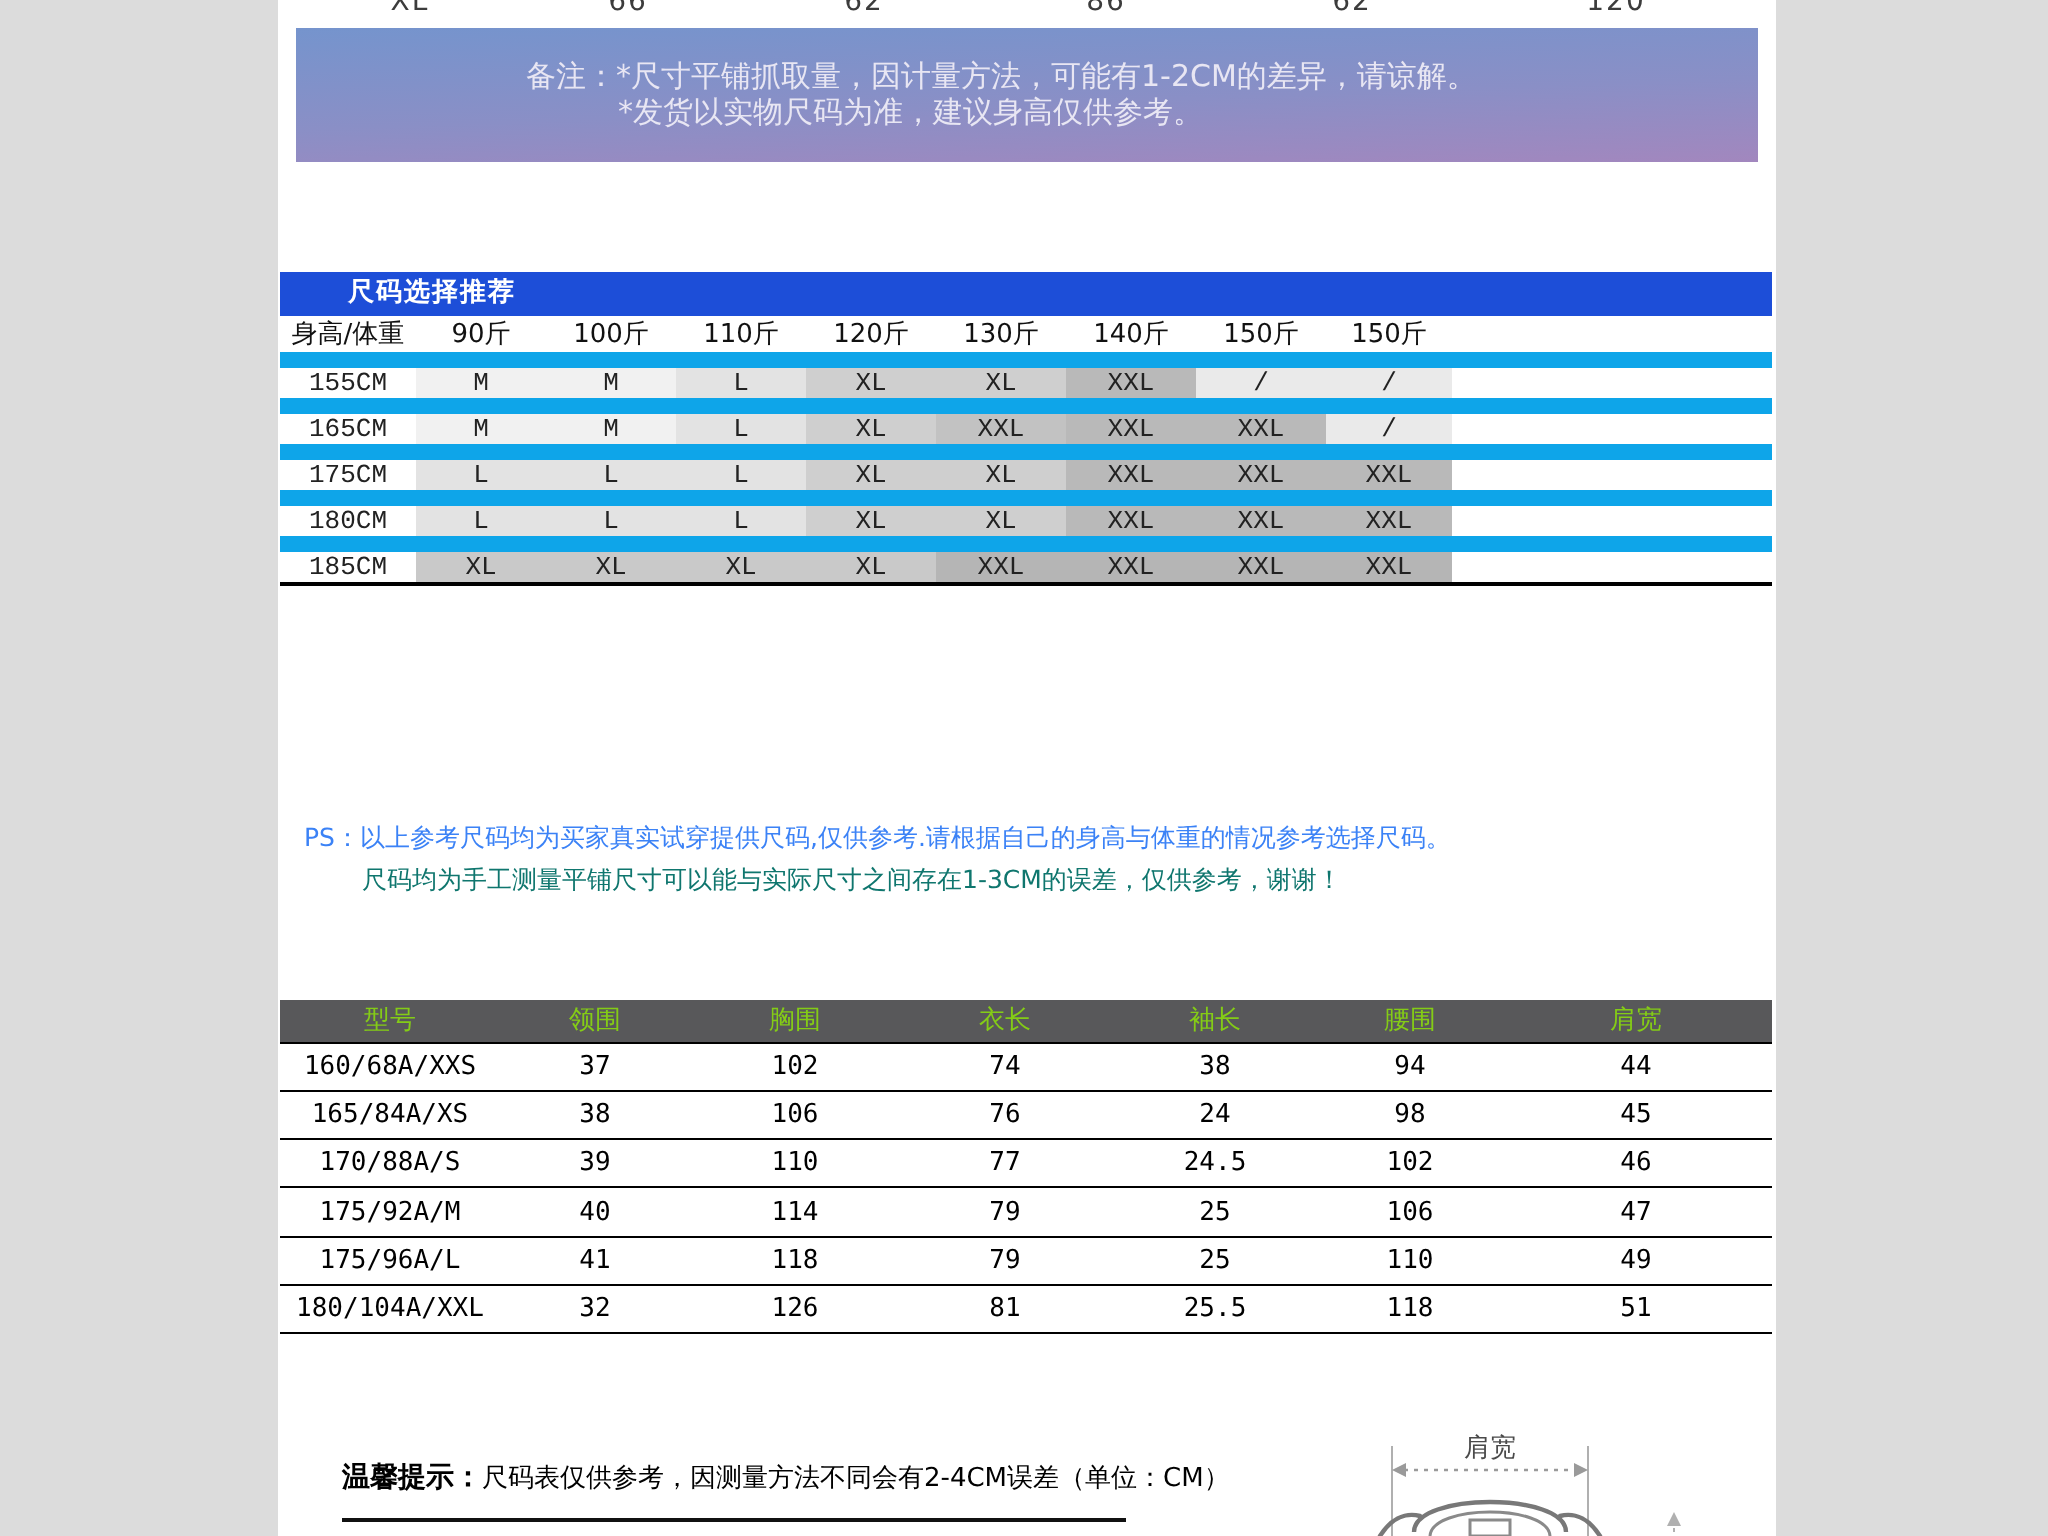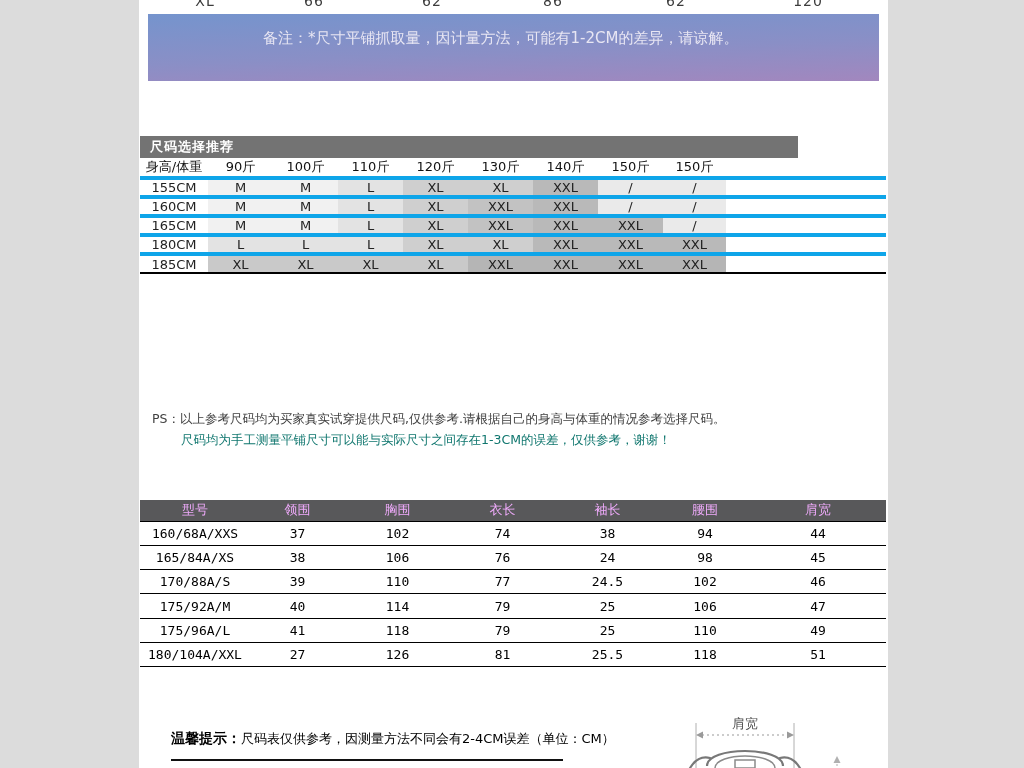--- a/index.html
+++ b/index.html
@@ -10,41 +10,41 @@
   
   .cutcell { position:absolute; top:-7px; transform:translateX(-50%); font-size:14px; color:#3c3c3c; letter-spacing:1px; white-space:nowrap; }
 
   
   .banner { position:absolute; left:9px; top:14px; width:731px; height:67px;
             background:linear-gradient(178deg,#7594cd 0%,#8a8fc6 55%,#a287be 100%); }
   .banner .l1 { position:absolute; left:115px; top:15px; font-size:15px; color:#e8e6f3; white-space:nowrap; }
   .banner .l2 { position:absolute; left:161px; top:33px; font-size:15px; color:#e8e6f3; white-space:nowrap; }
 
   
-  .titlebar { position:absolute; left:1px; top:136px; width:658px; height:22px; background:#737373; }
+  .titlebar { position:absolute; left:1px; top:136px; width:746px; height:22px; background:#1d4ed8;padding-left:24px; }
   .titlebar span { display:block; line-height:22px; padding-left:10px; color:#fff; font-size:13px; font-weight:bold; letter-spacing:1px; }
 
   table { border-collapse:collapse; table-layout:fixed; }
   td,th { padding:0; text-align:center; vertical-align:middle; font-weight:normal; overflow:hidden; white-space:nowrap; }
 
   
   .t1 { position:absolute; left:1px; top:158px; width:746px; font-size:13px; color:#222; }
   .t1 tr { height:19px;margin-top:40px; }
-  .t1 tbody tr { border-top:4px solid #0ea5e9; }
+  .t1 tbody tr { border-top:8px solid #0ea5e9;font-family:Liberation Mono, monospace; }
   .t1 { border-bottom:2px solid #000; }
   .t1 thead th { font-size:13px; color:#111; }
 
   
-  .ps1 { position:absolute; left:13px; top:411px; font-size:12.5px; color:#404040; white-space:nowrap; }
+  .ps1 { position:absolute; left:13px; top:411px; font-size:12.5px; color:#3b82f6; white-space:nowrap; }
   .ps2 { position:absolute; left:42px; top:432px; font-size:12.5px; color:#0f766e; white-space:nowrap; }
 
   
   .t2 { position:absolute; left:1px; top:500px; width:746px; font-family:"DejaVu Sans Mono","Liberation Mono",monospace; font-size:13px; color:#000; }
   .t2 thead tr { height:21px; background:#58585a; }
-  .t2 thead th { color:#f0abfc; font-size:13px; }
+  .t2 thead th { color:#84cc16; font-size:13px; }
   .t2 tbody tr { height:24.3px; border-top:1.5px solid #000; }
   .t2 { border-bottom:1.5px solid #000; }
 
   
   .tip { position:absolute; left:32px; top:728px; white-space:nowrap; color:#000; }
   .tip .lbl { font-size:14px; font-weight:bold; }
   .tip .txt { font-size:13px;margin-top:28px; }
   .rule { position:absolute; left:32px; top:759px; width:392px; height:2px; background:#111; }
 
   
@@ -61,20 +61,21 @@
     <span class="cutcell" style="left:66px">XL</span>
     <span class="cutcell" style="left:175px">66</span>
     <span class="cutcell" style="left:293px">62</span>
     <span class="cutcell" style="left:414px">86</span>
     <span class="cutcell" style="left:537px">62</span>
     <span class="cutcell" style="left:669px">120</span>
   </div>
 
   <div class="banner">
     <div class="l1">备注：*尺寸平铺抓取量，因计量方法，可能有1-2CM的差异，请谅解。</div>
+    <div class="l2">*发货以实物尺码为准，建议身高仅供参考。</div>
   </div>
 
   <div class="titlebar">
     <span>尺码选择推荐</span>
   </div>
 
   <table class="t1">
     <colgroup>
       <col style="width:68px">
         <col style="width:65px">
@@ -108,41 +109,41 @@
         <td style="background-color: rgb(241, 241, 241);">M</td>
         <td style="background-color: rgb(227, 227, 227);">L</td>
         <td style="background-color: rgb(207, 207, 207);">XL</td>
         <td style="background-color: rgb(207, 207, 207);">XL</td>
         <td style="background-color: rgb(185, 185, 185);">XXL</td>
         <td style="background-color: rgb(234, 234, 234);">/</td>
         <td style="background-color: rgb(234, 234, 234);">/</td>
         <td></td>
       </tr>
       <tr>
-        <td>160CM</td>
+        <td>165CM</td>
         <td style="background-color: rgb(241, 241, 241);">M</td>
         <td style="background-color: rgb(241, 241, 241);">M</td>
         <td style="background-color: rgb(227, 227, 227);">L</td>
         <td style="background-color: rgb(207, 207, 207);">XL</td>
         <td style="background-color: rgb(194, 194, 194);">XXL</td>
         <td style="background-color: rgb(185, 185, 185);">XXL</td>
+        <td style="background-color: rgb(185, 185, 185);">XXL</td>
         <td style="background-color: rgb(234, 234, 234);">/</td>
-        <td style="background-color: rgb(234, 234, 234);">/</td>
-        <td></td>
-      </tr>
-      <tr>
-        <td>165CM</td>
-        <td style="background-color: rgb(241, 241, 241);">M</td>
-        <td style="background-color: rgb(241, 241, 241);">M</td>
-        <td style="background-color: rgb(227, 227, 227);">L</td>
-        <td style="background-color: rgb(207, 207, 207);">XL</td>
-        <td style="background-color: rgb(194, 194, 194);">XXL</td>
-        <td style="background-color: rgb(185, 185, 185);">XXL</td>
-        <td style="background-color: rgb(185, 185, 185);">XXL</td>
-        <td style="background-color: rgb(234, 234, 234);">/</td>
+        <td></td>
+      </tr>
+      <tr>
+        <td>175CM</td>
+        <td style="background-color: rgb(227, 227, 227);">L</td>
+        <td style="background-color: rgb(227, 227, 227);">L</td>
+        <td style="background-color: rgb(227, 227, 227);">L</td>
+        <td style="background-color: rgb(207, 207, 207);">XL</td>
+        <td style="background-color: rgb(207, 207, 207);">XL</td>
+        <td style="background-color: rgb(185, 185, 185);">XXL</td>
+        <td style="background-color: rgb(185, 185, 185);">XXL</td>
+        <td style="background-color: rgb(185, 185, 185);">XXL</td>
         <td></td>
       </tr>
       <tr>
         <td>180CM</td>
         <td style="background-color: rgb(227, 227, 227);">L</td>
         <td style="background-color: rgb(227, 227, 227);">L</td>
         <td style="background-color: rgb(227, 227, 227);">L</td>
         <td style="background-color: rgb(207, 207, 207);">XL</td>
         <td style="background-color: rgb(207, 207, 207);">XL</td>
         <td style="background-color: rgb(185, 185, 185);">XXL</td>
@@ -230,21 +231,21 @@
         <td>175/96A/L</td>
         <td>41</td>
         <td>118</td>
         <td>79</td>
         <td>25</td>
         <td>110</td>
         <td>49</td>
       </tr>
       <tr>
         <td>180/104A/XXL</td>
-        <td>27</td>
+        <td>32</td>
         <td>126</td>
         <td>81</td>
         <td>25.5</td>
         <td>118</td>
         <td>51</td>
       </tr>
     </tbody>
   </table>
 
   <div class="tip">

